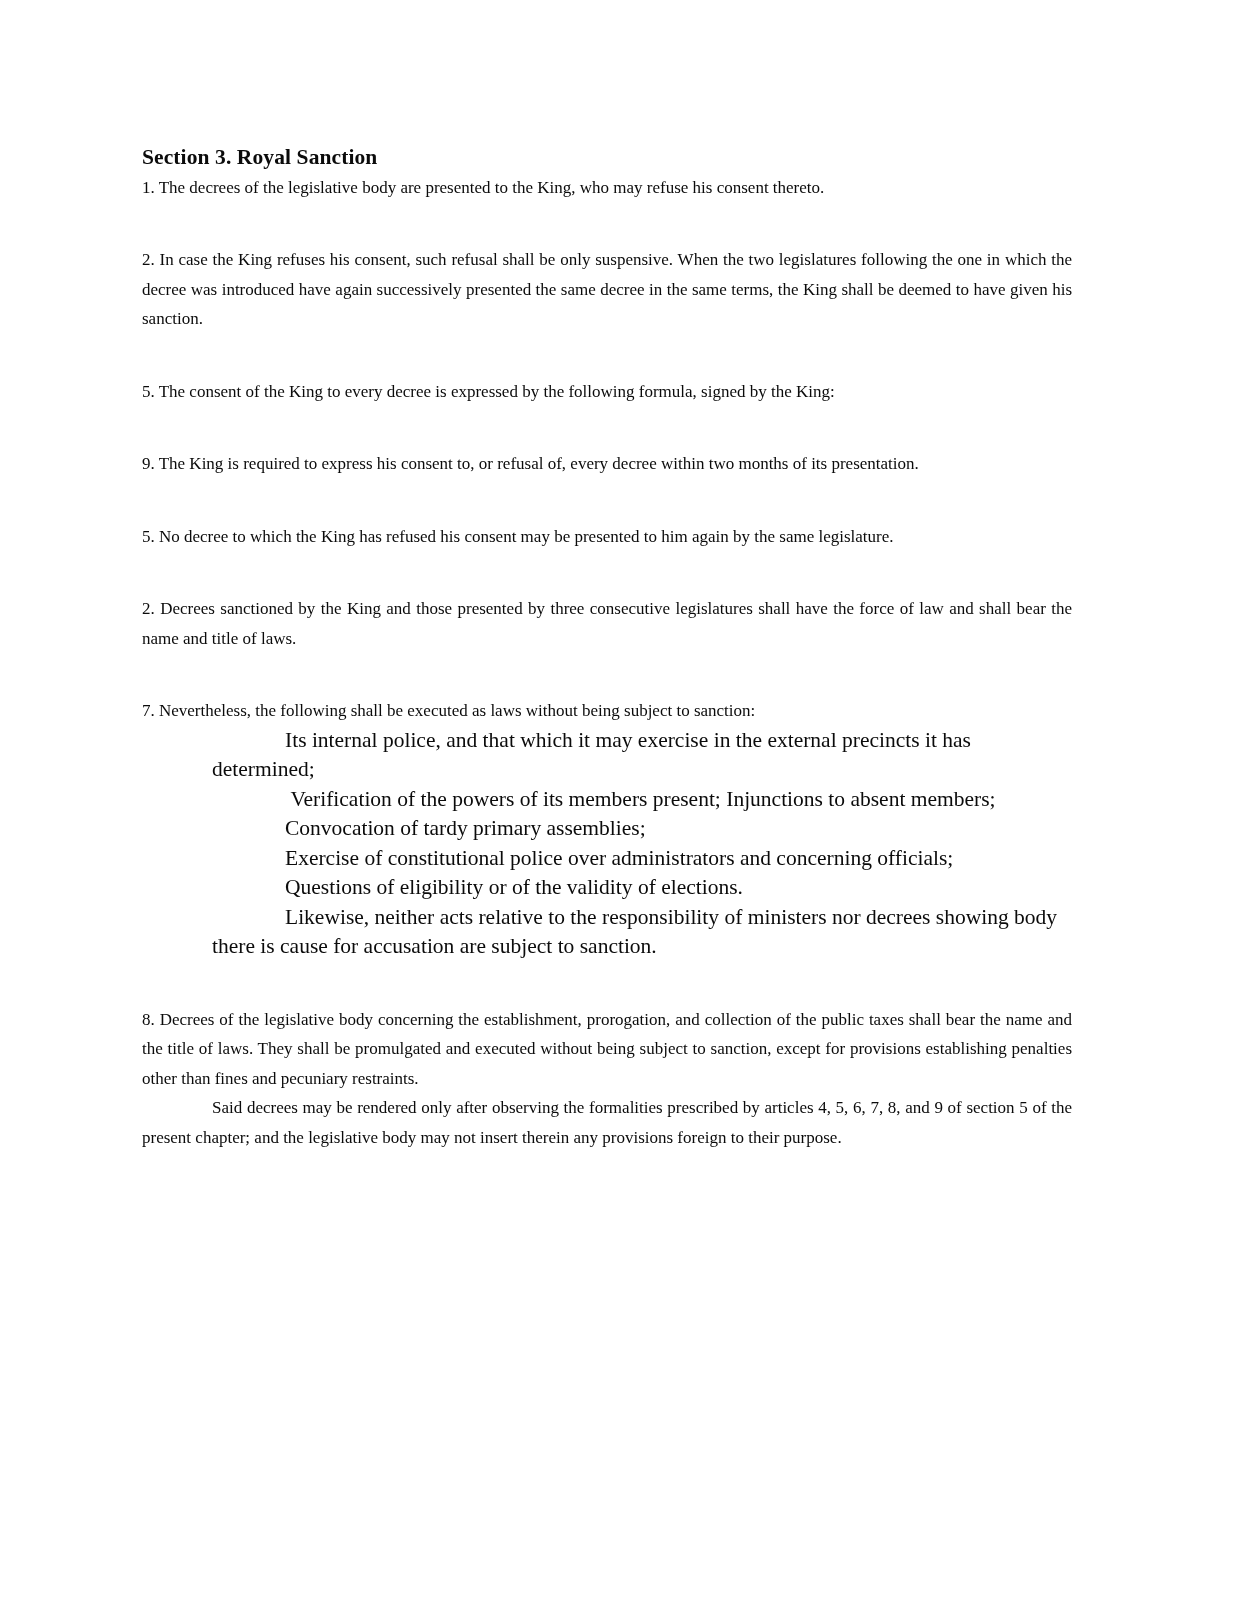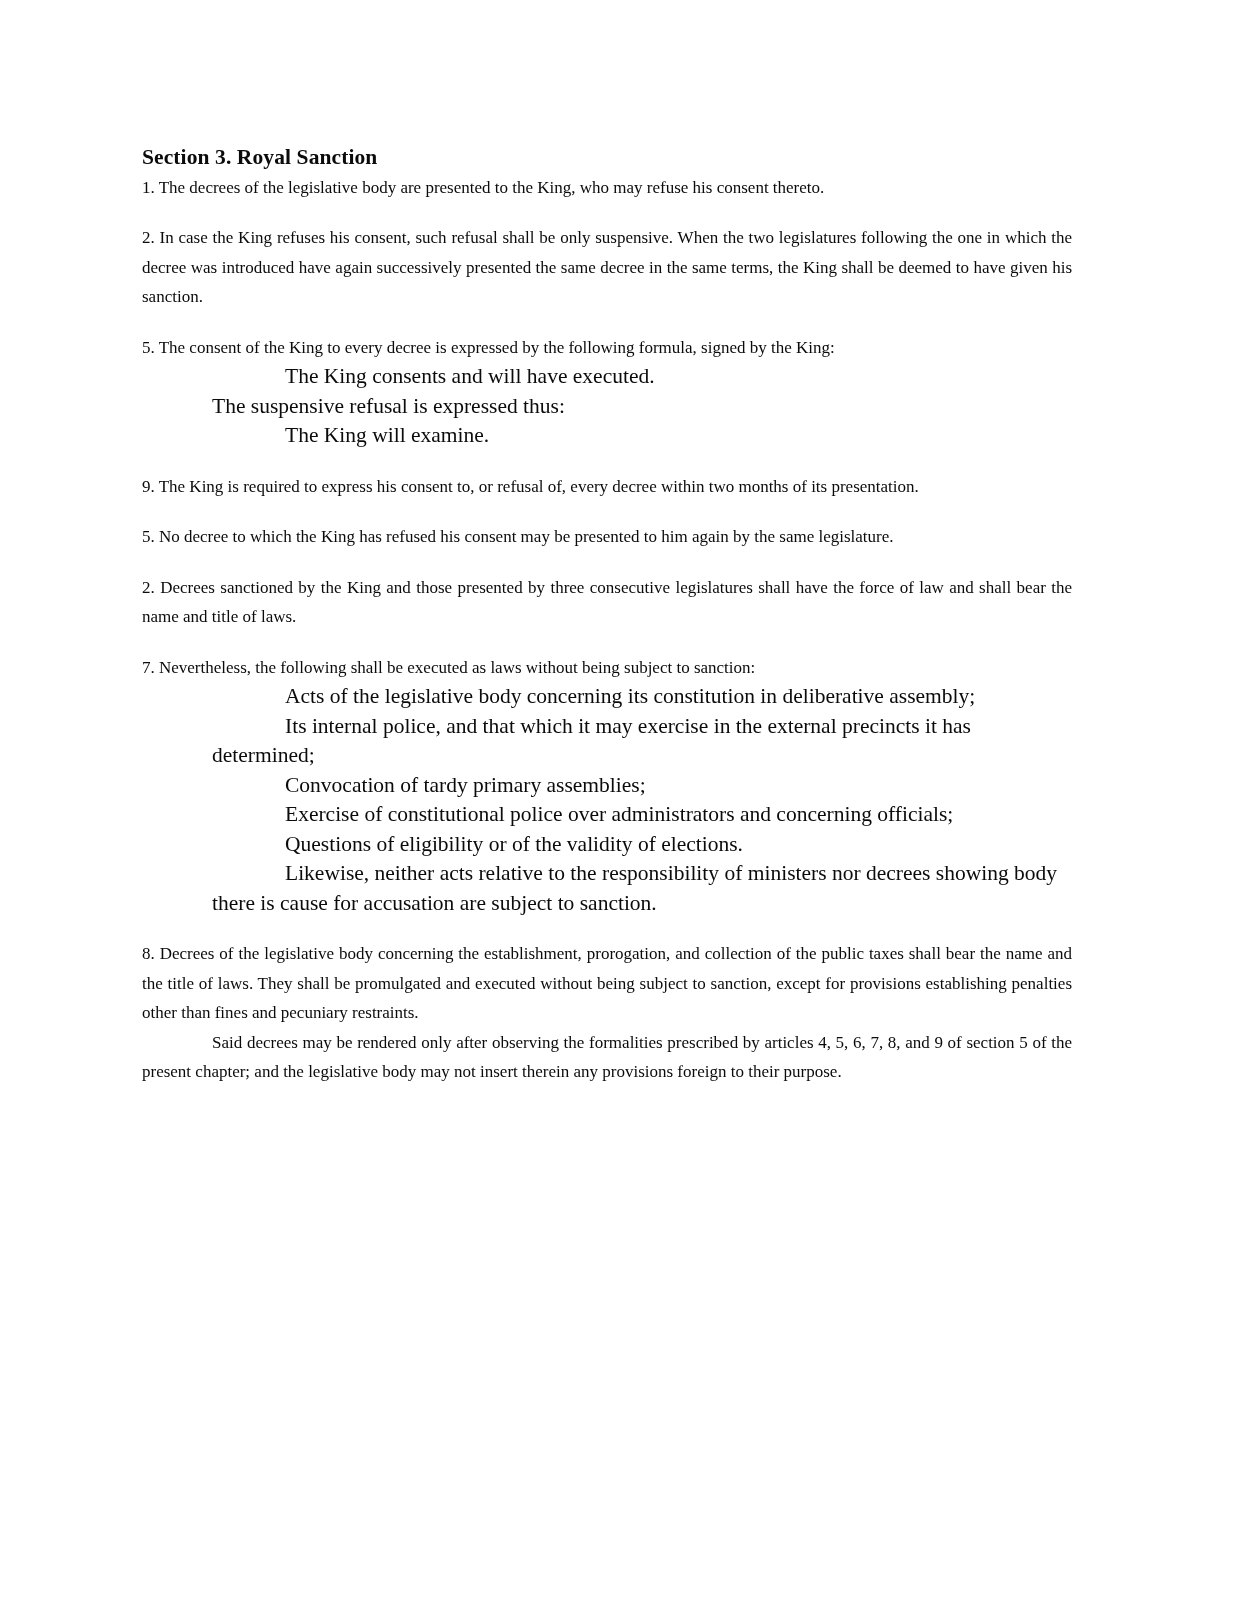--- a/index.html
+++ b/index.html
@@ -42,21 +42,21 @@
     text-align: justify;
     text-justify: inter-word;
     margin: 0;
     hyphens: none;
   }
   
   .para.tight {
     margin-top: 0;
   }
   .para.spaced {
-    margin-top: 21px;
+    margin-top: 43px;
   }
 
   
   .subblock {
     font-size: 21.5px;
     line-height: 29.5px;
     margin: 0;
   }
   .subline {
     margin: 0;
@@ -82,37 +82,32 @@
   <div class="content">
 
     <h1 class="doc-heading">Section 3. Royal Sanction</h1>
 
     <p class="para tight">1. The decrees of the legislative body are presented to the King, who may refuse his consent thereto.</p>
 
     <p class="para spaced">2. In case the King refuses his consent, such refusal shall be only suspensive. When the two legislatures following the one in which the decree was introduced have again successively presented the same decree in the same terms, the King shall be deemed to have given his sanction.</p>
 
     <p class="para spaced">5. The consent of the King to every decree is expressed by the following formula, signed by the King:</p>
 
-    <div class="subblock">
-      <p class="subline">The King consents and will have executed.</p>
-      <p class="subline" style="text-indent:0;">The suspensive refusal is expressed thus:</p>
-      <p class="subline">The King will examine.</p>
-    </div>
 
     <p class="para spaced">9. The King is required to express his consent to, or refusal of, every decree within two months of its presentation.</p>
 
     <p class="para spaced">5. No decree to which the King has refused his consent may be presented to him again by the same legislature.</p>
 
     <p class="para spaced">2. Decrees sanctioned by the King and those presented by three consecutive legislatures shall have the force of law and shall bear the name and title of laws.</p>
 
     <p class="para spaced">7. Nevertheless, the following shall be executed as laws without being subject to sanction:</p>
 
     <div class="subblock">
-      <p class="subline">Acts of the legislative body concerning its constitution in deliberative assembly;</p>
       <p class="subline">Its internal police, and that which it may exercise in the external precincts it has determined;</p>
+      <p class="subline deep"> Verification of the powers of its members present; Injunctions to absent members;</p>
       <p class="subline">Convocation of tardy primary assemblies;</p>
       <p class="subline">Exercise of constitutional police over administrators and concerning officials;</p>
       <p class="subline">Questions of eligibility or of the validity of elections.</p>
       <p class="subline">Likewise, neither acts relative to the responsibility of ministers nor decrees showing body there is cause for accusation are subject to sanction.</p>
     </div>
 
     <p class="para spaced">8. Decrees of the legislative body concerning the establishment, prorogation, and collection of the public taxes shall bear the name and the title of laws. They shall be promulgated and executed without being subject to sanction, except for provisions establishing penalties other than fines and pecuniary restraints.</p>
 
     <p class="para indent-first">Said decrees may be rendered only after observing the formalities prescribed by articles 4, 5, 6, 7, 8, and 9 of section 5 of the present chapter; and the legislative body may not insert therein any provisions foreign to their purpose.</p>
 

